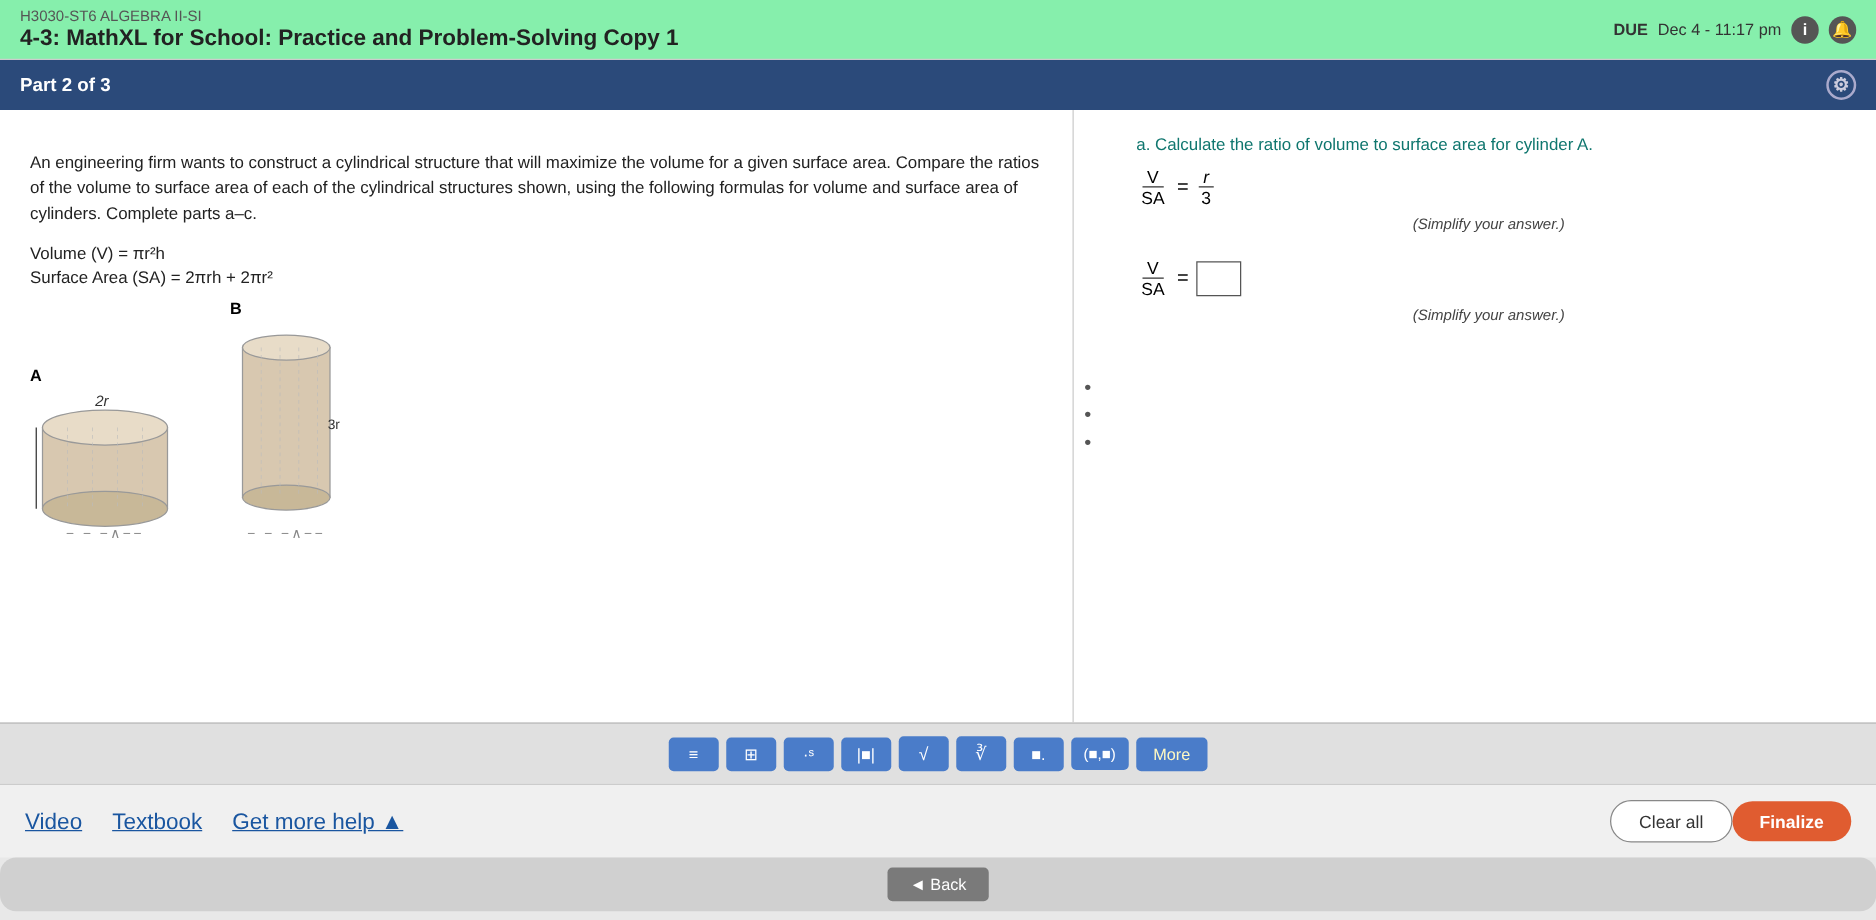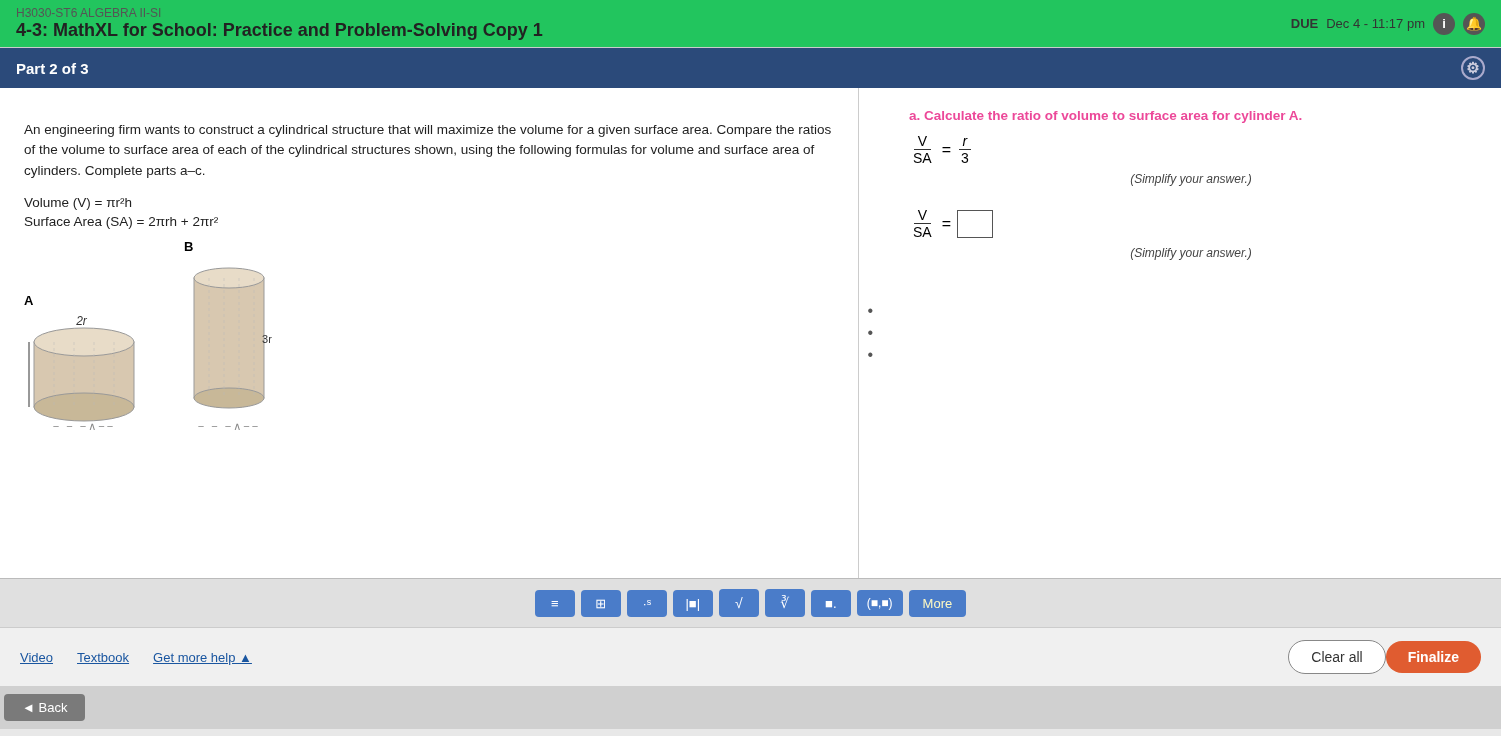--- a/index.html
+++ b/index.html
@@ -6,21 +6,21 @@
     body {
       font-family: Arial, sans-serif;
       background: #e8e8e8;
       width: 1501px;
       min-height: 736px;
       overflow: hidden;
     }
 
     
     .top-bar {
-      background: #22c55e;
+      background: #86efac;
       border-bottom: 1px solid #ccc;
       padding: 6px 16px;
       display: flex;
       justify-content: space-between;
       align-items: center;
     }
     .top-bar-left {
       font-size: 13px;
       color: #333;
     }
@@ -113,23 +113,23 @@
       display: block;
     }
 
     
     .right-panel {
       width: 620px;
       padding: 20px 28px;
     }
     .part-question {
       font-size: 13.5px;
-      color: #ec4899;
+      color: #0f766e;
       margin-bottom: 10px;
-      font-weight: bold;
+      font-weight: normal;
     }
     .fraction-display {
       display: flex;
       align-items: center;
       gap: 6px;
       margin-bottom: 6px;
     }
     .fraction {
       display: inline-flex;
       flex-direction: column;
@@ -209,21 +209,21 @@
       padding: 12px 20px;
       display: flex;
       justify-content: space-between;
       align-items: center;
     }
     .bottom-links {
       display: flex;
       gap: 24px;
     }
     .bottom-link {
-      font-size: 13px;
+      font-size: 18px;
       color: #1a56a0;
       cursor: pointer;
       text-decoration: underline;
     }
     .bottom-actions {
       display: flex;
       align-items: center;
     }
     .clear-all-btn {
       background: #fff;
@@ -243,21 +243,22 @@
       cursor: pointer;
       color: #fff;
       font-weight: bold;
     }
 
     
     .very-bottom {
       background: #d0d0d0;
       padding: 8px 4px;
       display: flex;
-      justify-content: flex-start;
+      justify-content: center;
+      border-radius: 13px;
     }
     .back-btn {
       background: #7a7a7a;
       color: white;
       border: none;
       border-radius: 4px;
       padding: 6px 18px;
       font-size: 13px;
       cursor: pointer;
     }

